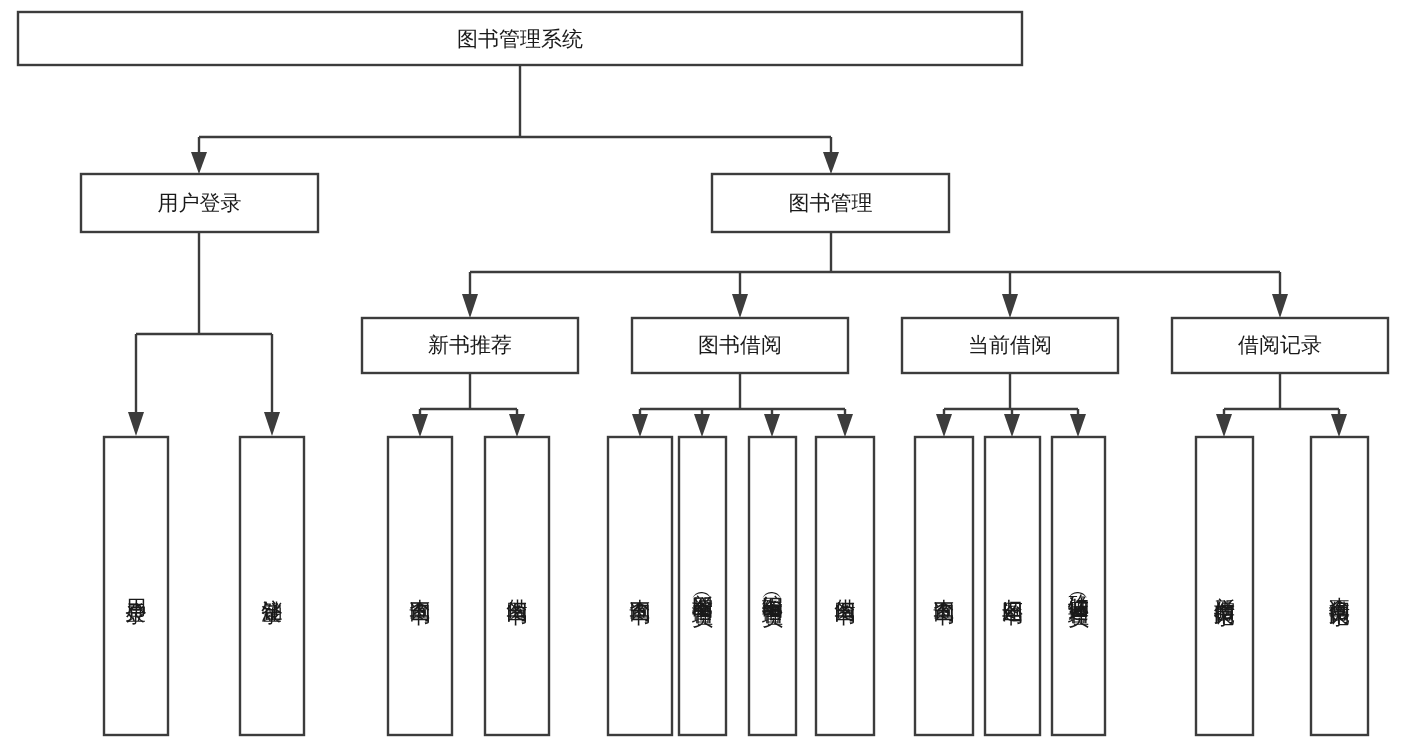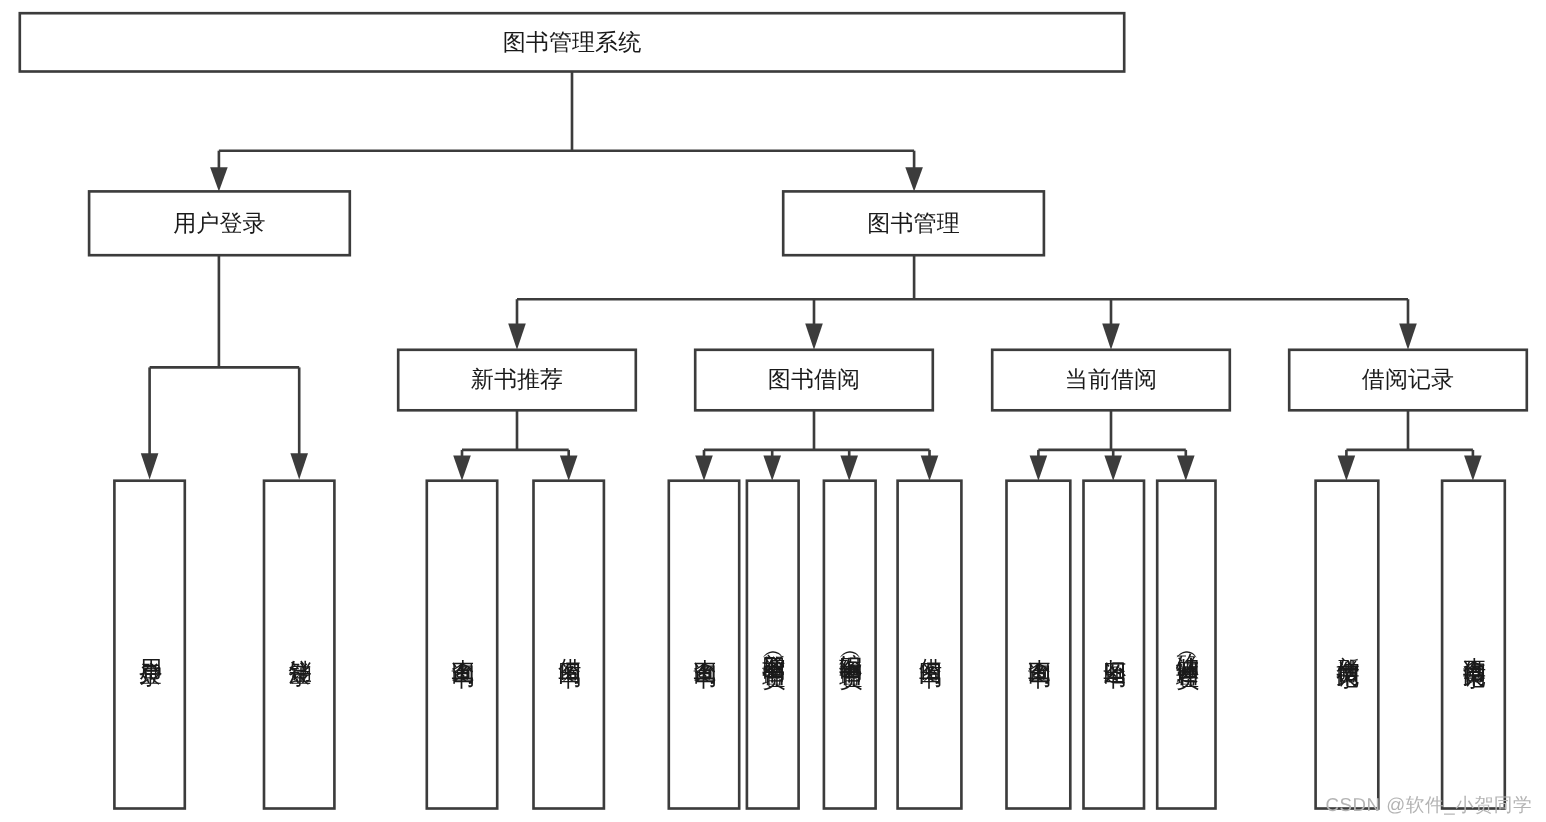--- a/index.html
+++ b/index.html
@@ -188,14 +188,13 @@
   <div class="node-label-v" style="left:608px; top:437px; width:64px; height:298px;">查询图书</div>
   <div class="node-label-v" style="left:679px; top:437px; width:47px; height:298px;">新增图书（管理员）</div>
   <div class="node-label-v" style="left:749px; top:437px; width:47px; height:298px;">编辑图书（管理员）</div>
   <div class="node-label-v" style="left:816px; top:437px; width:58px; height:298px;">借阅图书</div>
   <div class="node-label-v" style="left:915px; top:437px; width:58px; height:298px;">查询图书</div>
   <div class="node-label-v" style="left:985px; top:437px; width:55px; height:298px;">归还图书</div>
   <div class="node-label-v" style="left:1052px; top:437px; width:53px; height:298px;">确认归还（管理员）</div>
   <div class="node-label-v" style="left:1196px; top:437px; width:57px; height:298px;">新增借阅记录</div>
   <div class="node-label-v" style="left:1311px; top:437px; width:57px; height:298px;">查询借阅记录</div>
 
-  <div class="watermark">CSDN @软件_小贺同学</div>
 </div>
 
 </body></html>

